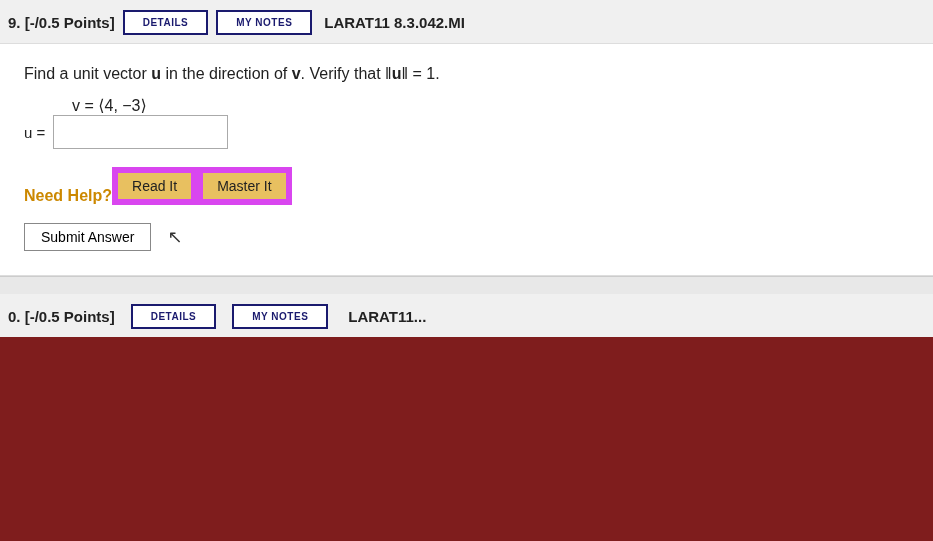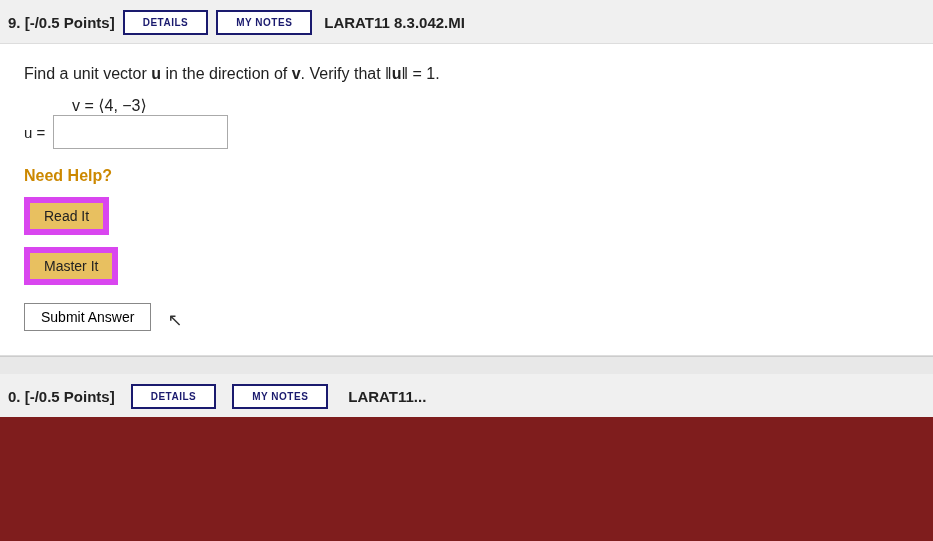--- a/index.html
+++ b/index.html
@@ -77,44 +77,43 @@
       height: 34px;
       border: 1px solid #aaa;
       background: white;
       font-size: 14px;
       padding: 4px 6px;
     }
 
     
     .need-help-row {
       display: flex;
-      align-items: flex-start;
-      gap: 12px;
+      align-items: flex-end;
+      gap: 0;
       margin-bottom: 18px;
-      flex-direction: column;
     }
     .need-help-label {
       font-size: 16px;
       font-weight: bold;
       color: #cc8800;
     }
     .help-btn {
       border: 6px solid #d946ef;
       background: #e8c060;
       color: #222;
       font-size: 14px;
       font-weight: normal;
       padding: 5px 14px;
       cursor: pointer;
     }
 
     
     .submit-row {
       display: flex;
-      align-items: flex-end;
+      align-items: center;
       gap: 12px;
       padding-bottom: 8px;
     }
     .btn-submit {
       border: 1px solid #888;
       background: white;
       font-size: 14px;
       padding: 5px 16px;
       cursor: pointer;
     }

